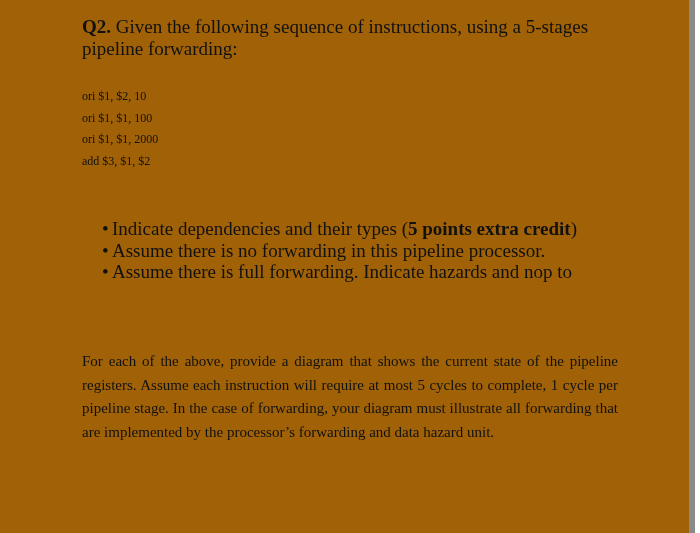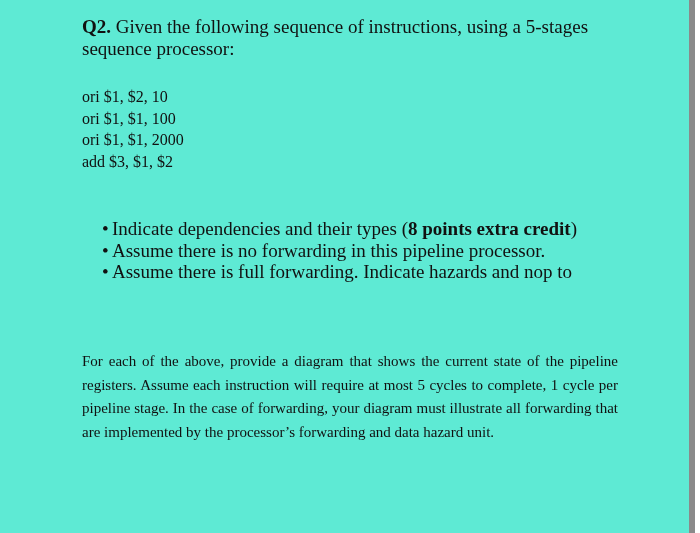--- a/index.html
+++ b/index.html
@@ -14,21 +14,21 @@
       overflow: hidden;
       font-family: "Liberation Serif", "DejaVu Serif", serif;
       color: #111111;
     }
     .page {
       position: absolute;
       left: 0;
       top: 0;
       width: 690px;
       height: 533px;
-      background: #5eead4;
+      background: #a16207;
     }
     .edge-bar {
       position: absolute;
       left: 689px;
       top: 0;
       width: 6px;
       height: 533px;
       background: #8a8a8a;
     }
     .edge-right {
@@ -47,21 +47,21 @@
       font-size: 19px;
       line-height: 22px;
     }
     .question .qnum {
       font-weight: bold;
     }
     .code {
       position: absolute;
       left: 82px;
       top: 86px;
-      font-size: 16px;
+      font-size: 12px;
       line-height: 21.5px;
     }
     .code div {
       white-space: pre;
     }
     .bullets {
       position: absolute;
       left: 102px;
       top: 218px;
       width: 500px;
@@ -97,33 +97,33 @@
       text-align: justify;
     }
   </style>
 </head>
 <body>
 
 <div class="page">
 
   <div class="question">
     <span class="qnum">Q2.</span><span> Given the following sequence of instructions, using a 5-stages</span><br>
-    <span>sequence processor:</span>
+    <span>pipeline forwarding:</span>
   </div>
 
   <div class="code">
     <div>ori $1, $2, 10</div>
     <div>ori $1, $1, 100</div>
     <div>ori $1, $1, 2000</div>
     <div>add $3, $1, $2</div>
   </div>
 
   <ul class="bullets">
     <li>
-      <span class="dot">•</span><span>Indicate dependencies and their types (</span><b>8 points extra credit</b><span>)</span>
+      <span class="dot">•</span><span>Indicate dependencies and their types (</span><b>5 points extra credit</b><span>)</span>
     </li>
     <li>
       <span class="dot">•</span><span>Assume there is no forwarding in this pipeline processor.</span>
     </li>
     <li>
       <span class="dot">•</span><span>Assume there is full forwarding. Indicate hazards and nop to</span>
     </li>
   </ul>
 
   <div class="para">

